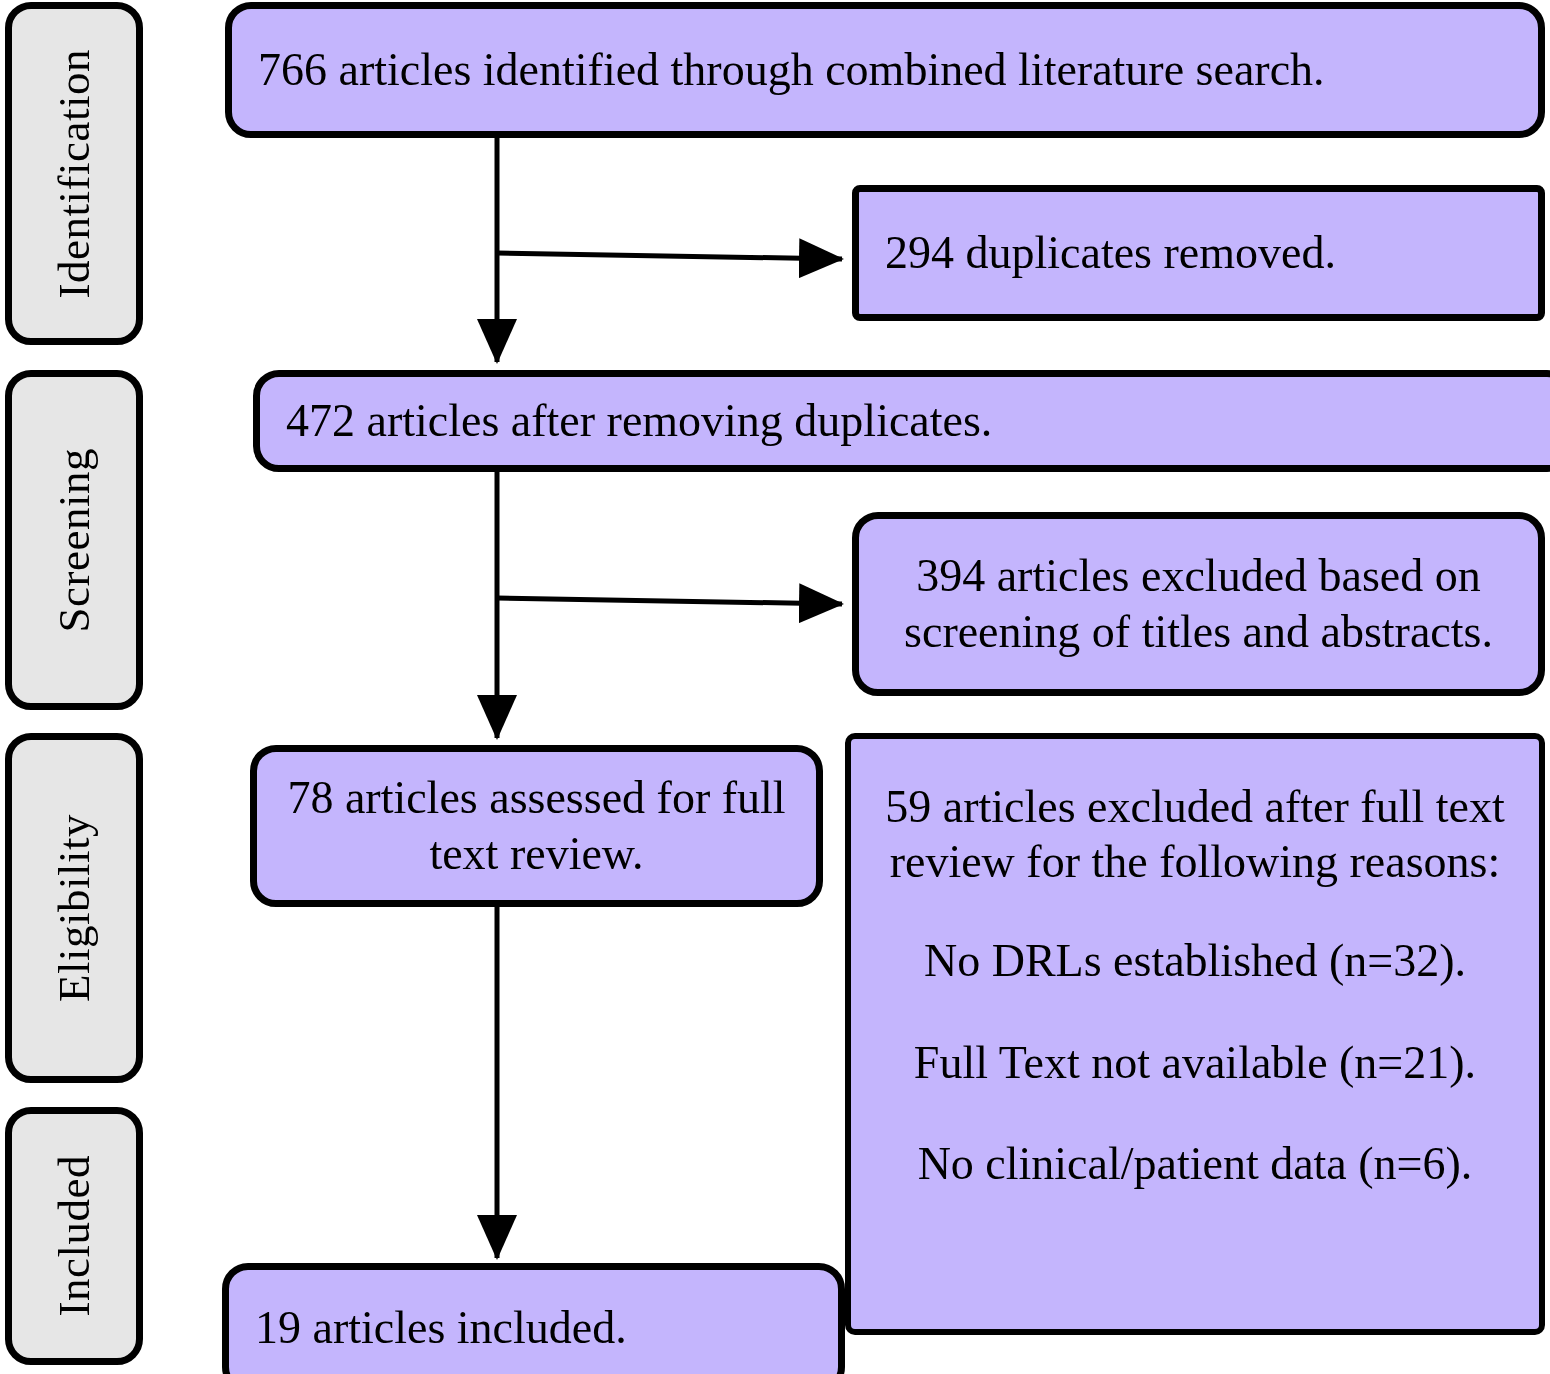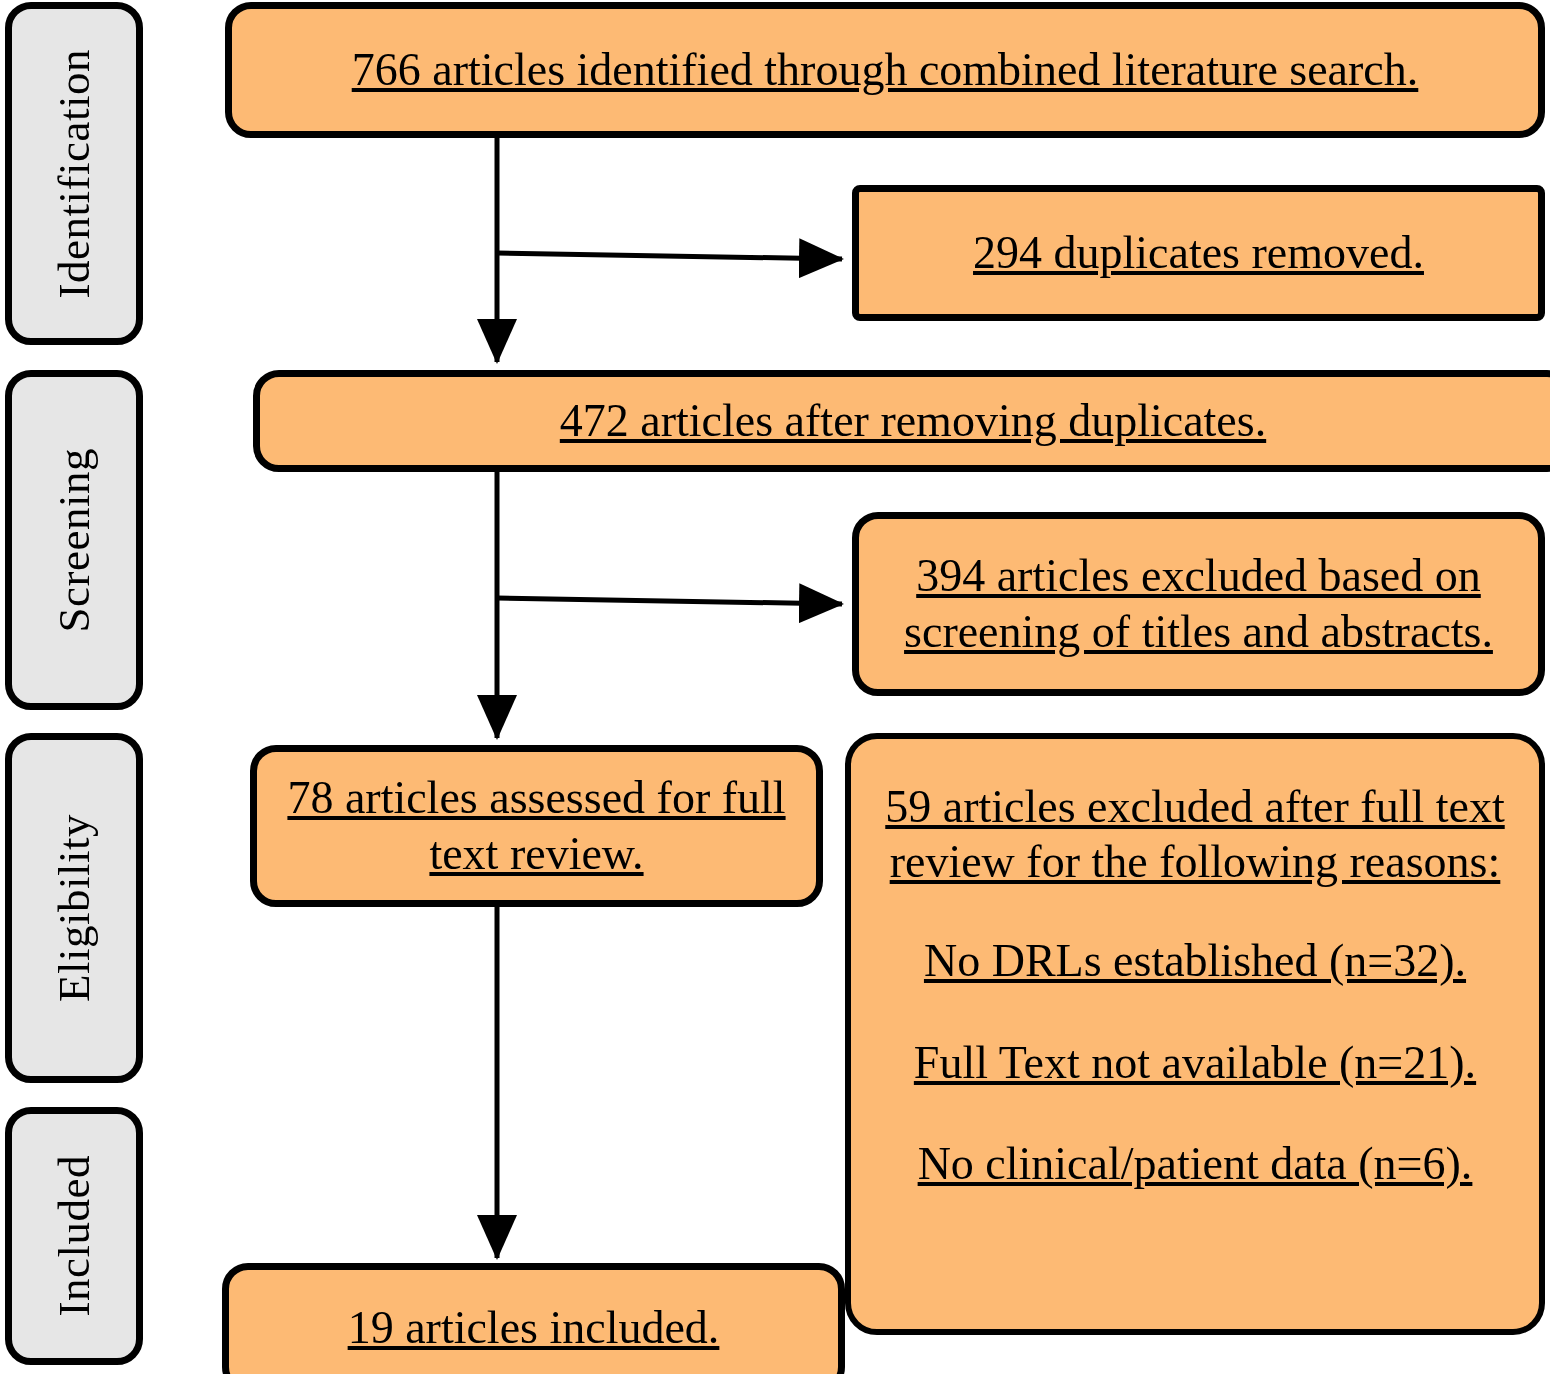--- a/index.html
+++ b/index.html
@@ -35,30 +35,28 @@
     line-height: 1;
     letter-spacing: 0.5px;
     white-space: nowrap;
     color: #000000;
   }
 
   
   .flow-box {
     position: absolute;
     box-sizing: border-box;
-    background: #fdba74;
+    background: #c4b5fd;
     border: 7px solid #000000;
     border-radius: 26px;
     display: flex;
     align-items: center;
-    justify-content: center;
     text-align: center;
-    text-decoration: underline;
   }
-  .flow-box.big-radius { border-radius: 32px; border-width: 6px; }
+  .flow-box.big-radius { border-radius: 10px; border-width: 6px; }
   .flow-box.top-align { align-items: flex-start; }
 
   .flow-text {
     font-size: 46px;
     line-height: 1.18;
     padding: 0 26px;
     white-space: pre-line;
   }
   .flow-text.tall { line-height: 1.22; }
 

